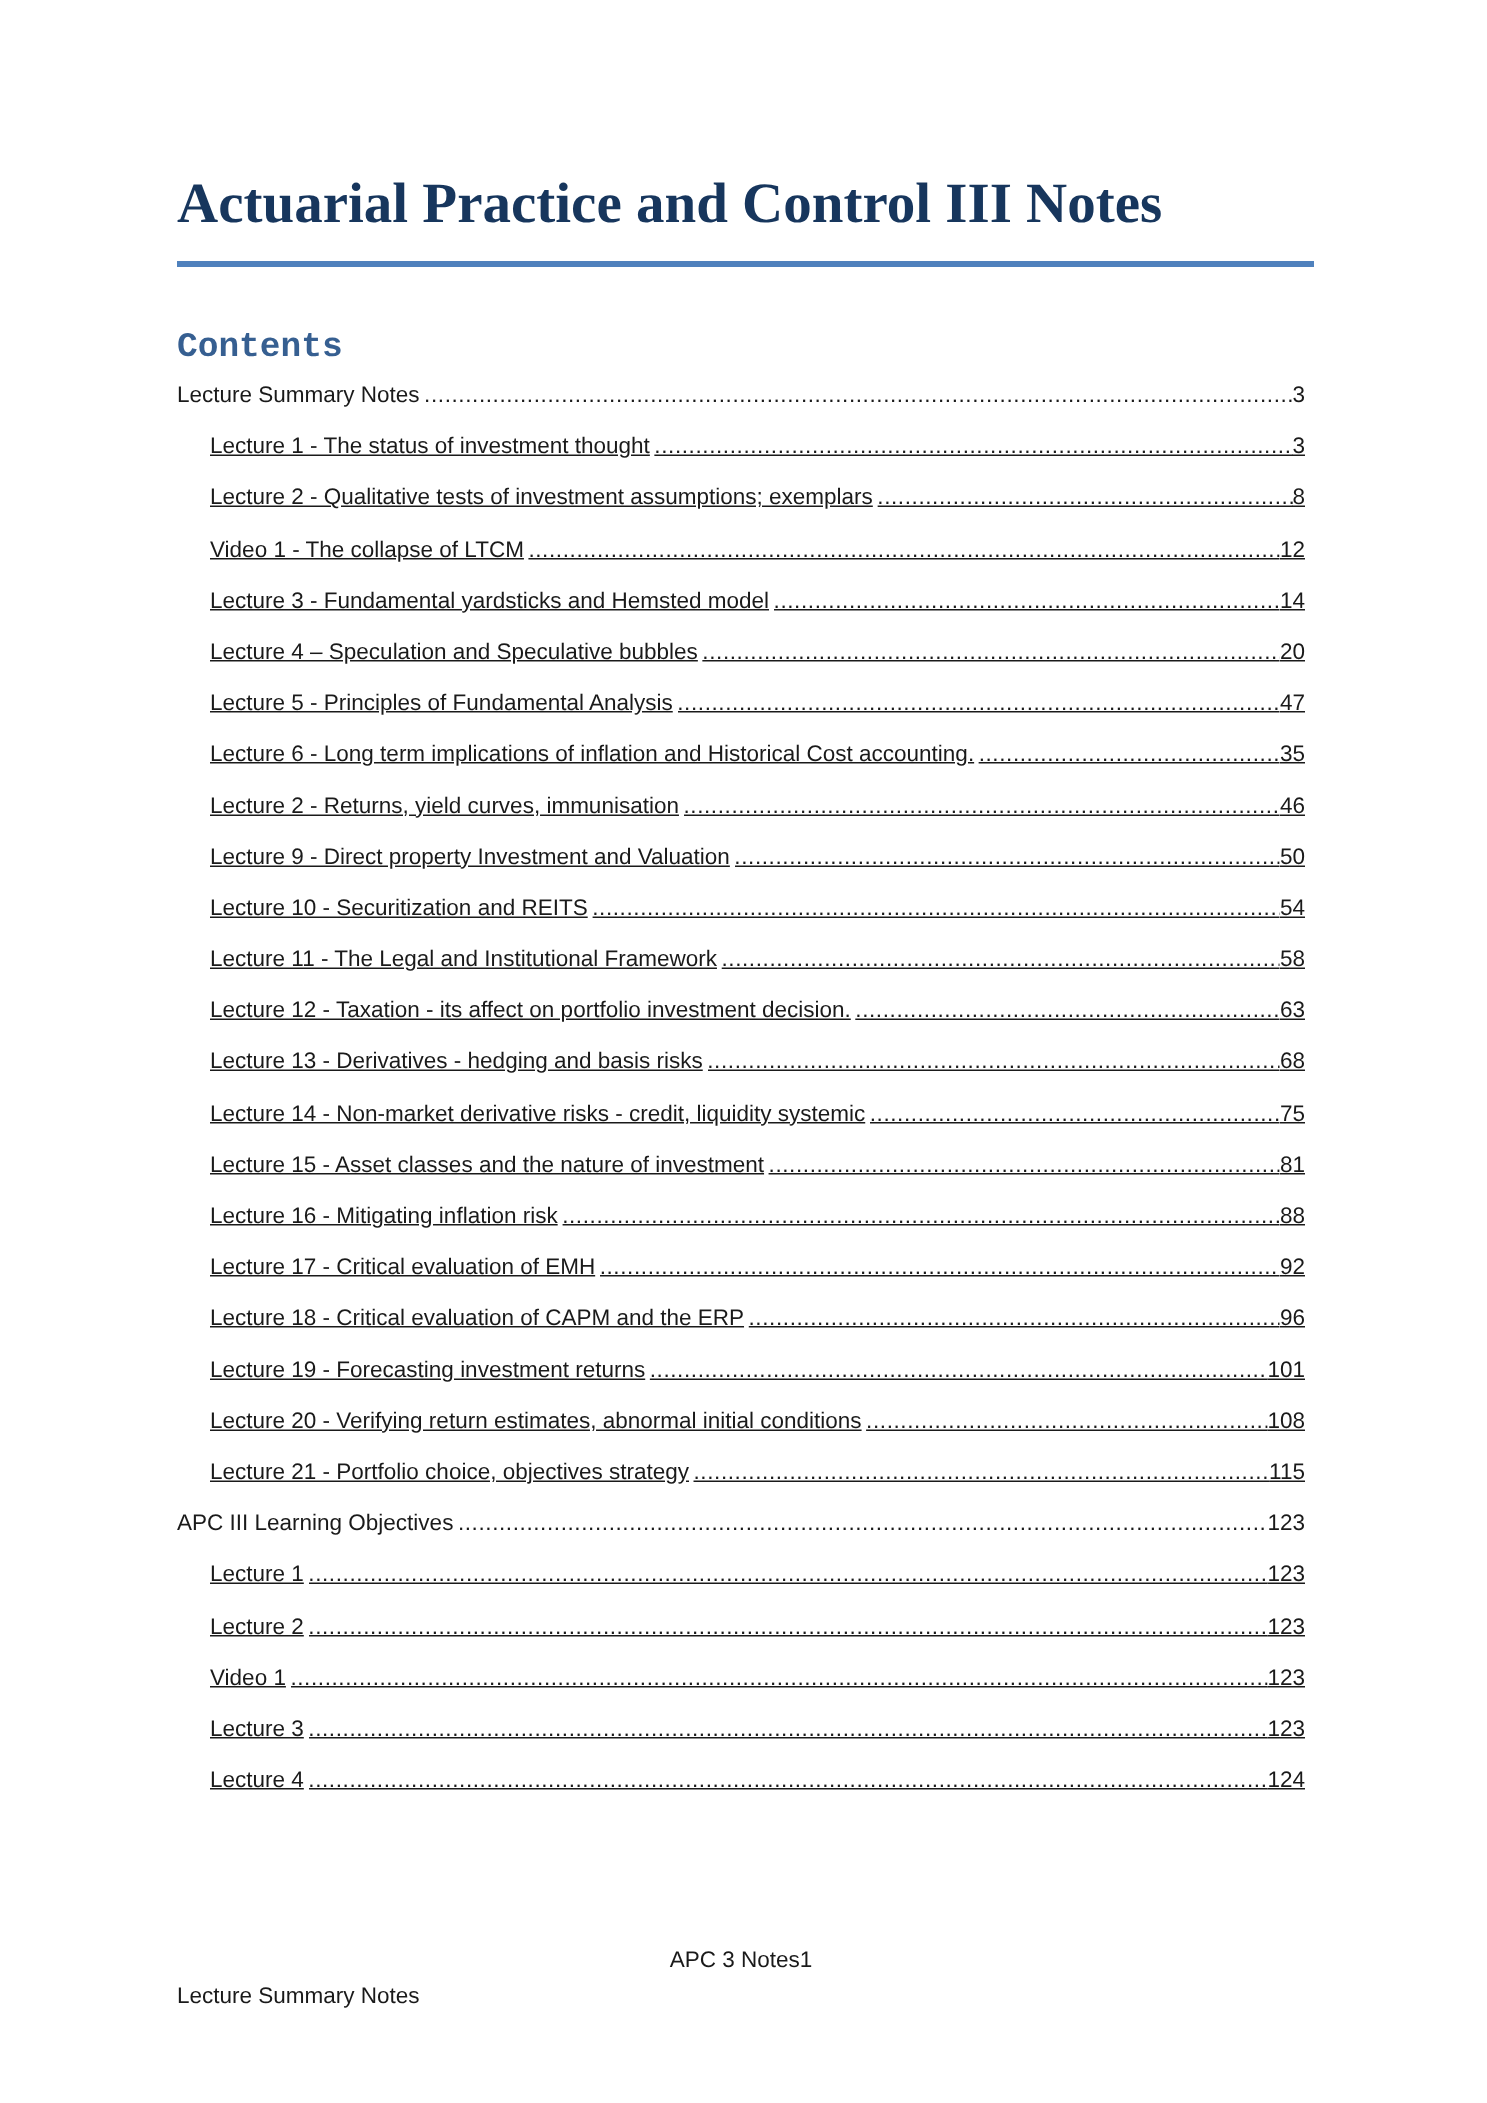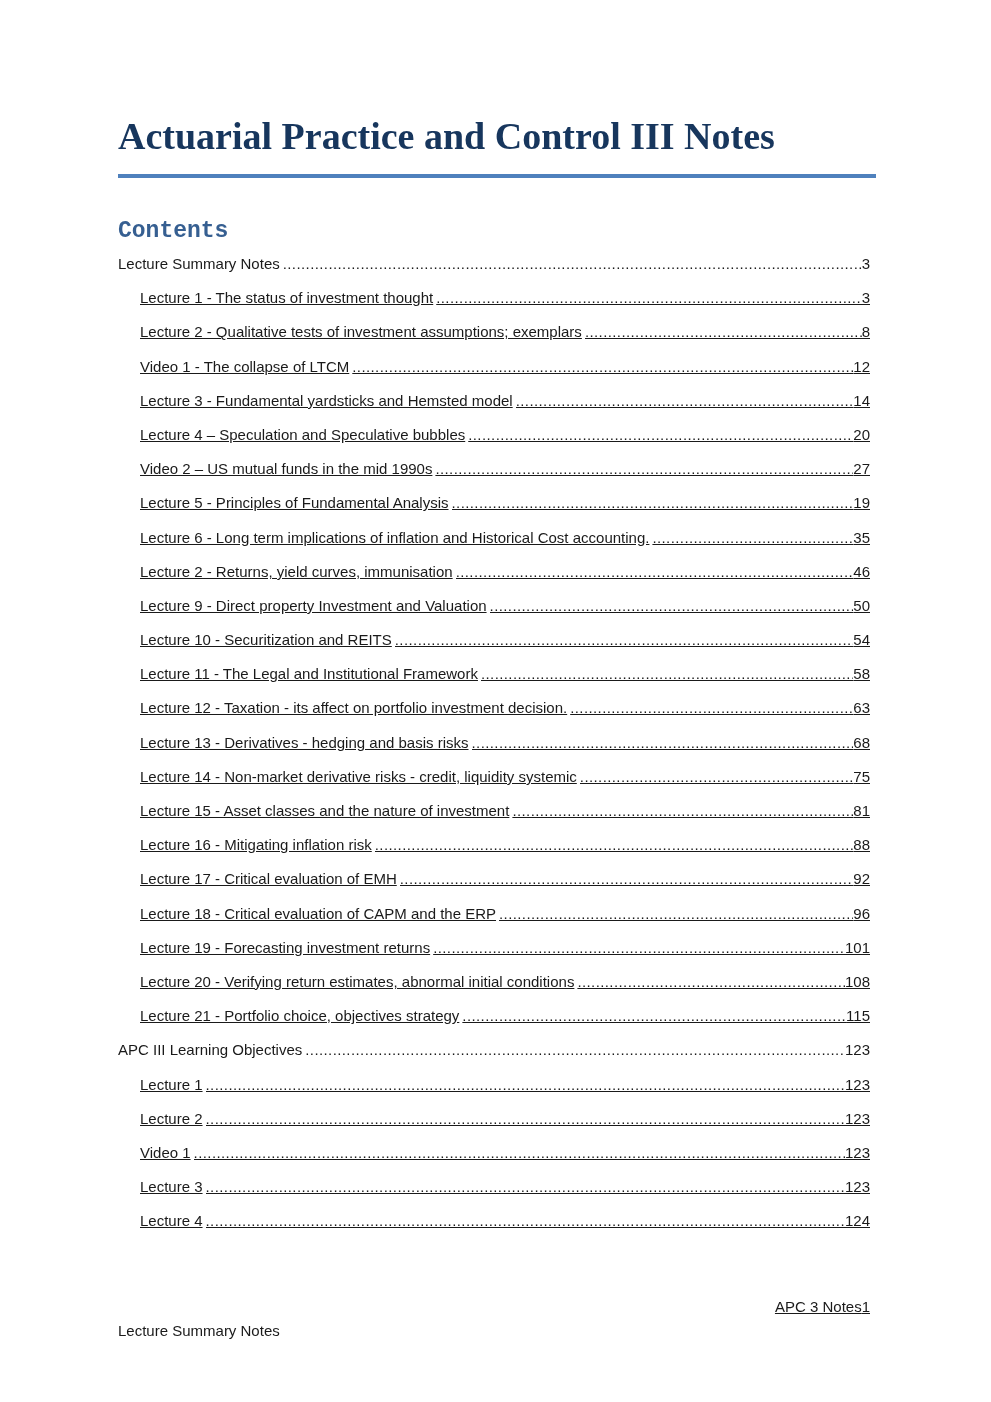--- a/index.html
+++ b/index.html
@@ -72,23 +72,22 @@
   .footer {
     position: absolute;
     left: 118px; right: 121px;
     top: 1295px;
     font-size: 15px;
     line-height: 24px;
     color: var(--text);
   }
   .footer-line1 {
     display: flex;
-    justify-content: flex-end;
+    justify-content: center;
     align-items: baseline;
-    text-decoration: underline;
   }
 </style>
 </head>
 <body>
 
 <div class="page">
 
   <div class="title-block">
     <h1 class="doc-title">Actuarial Practice and Control III Notes</h1>
   </div>
@@ -125,30 +124,25 @@
     <span class="toc-leader"></span>
     <span class="toc-page">14</span>
   </div>
 
   <div class="toc-row level-1">
     <span class="toc-label">Lecture 4 – Speculation and Speculative bubbles</span>
     <span class="toc-leader"></span>
     <span class="toc-page">20</span>
   </div>
 
-  <div class="toc-row level-1">
-    <span class="toc-label">Video 2 – US mutual funds in the mid 1990s</span>
-    <span class="toc-leader"></span>
-    <span class="toc-page">27</span>
-  </div>
 
   <div class="toc-row level-1">
     <span class="toc-label">Lecture 5 - Principles of Fundamental Analysis</span>
     <span class="toc-leader"></span>
-    <span class="toc-page">19</span>
+    <span class="toc-page">47</span>
   </div>
 
   <div class="toc-row level-1">
     <span class="toc-label">Lecture 6 - Long term implications of inflation and Historical Cost accounting.</span>
     <span class="toc-leader"></span>
     <span class="toc-page">35</span>
   </div>
 
 
   <div class="toc-row level-1">

